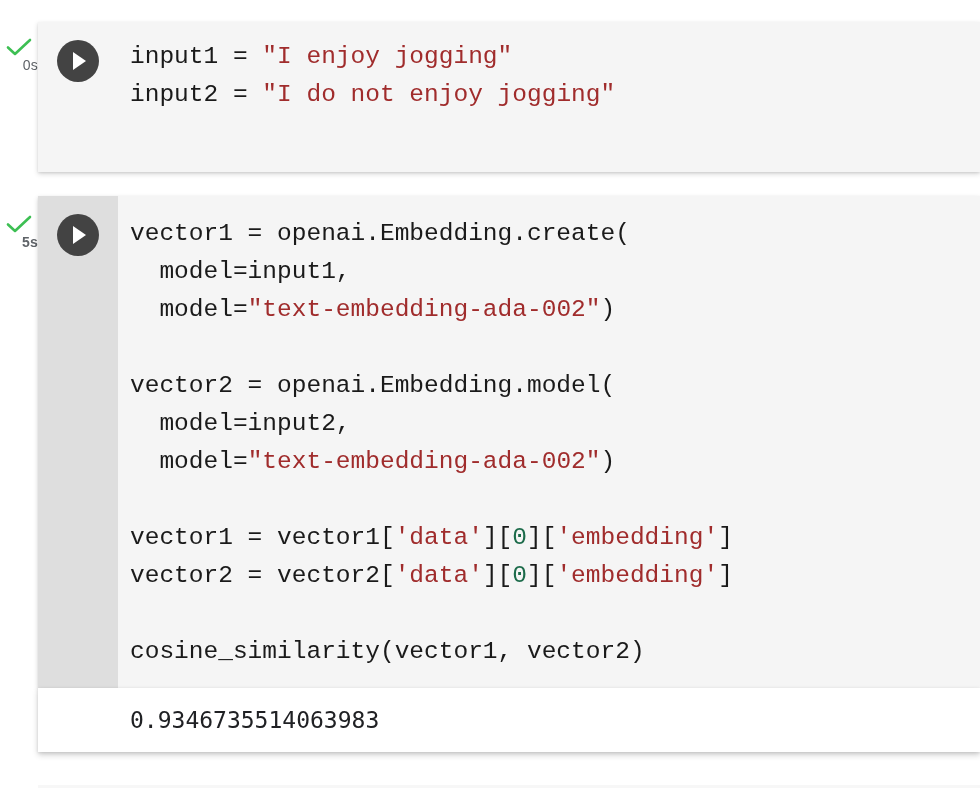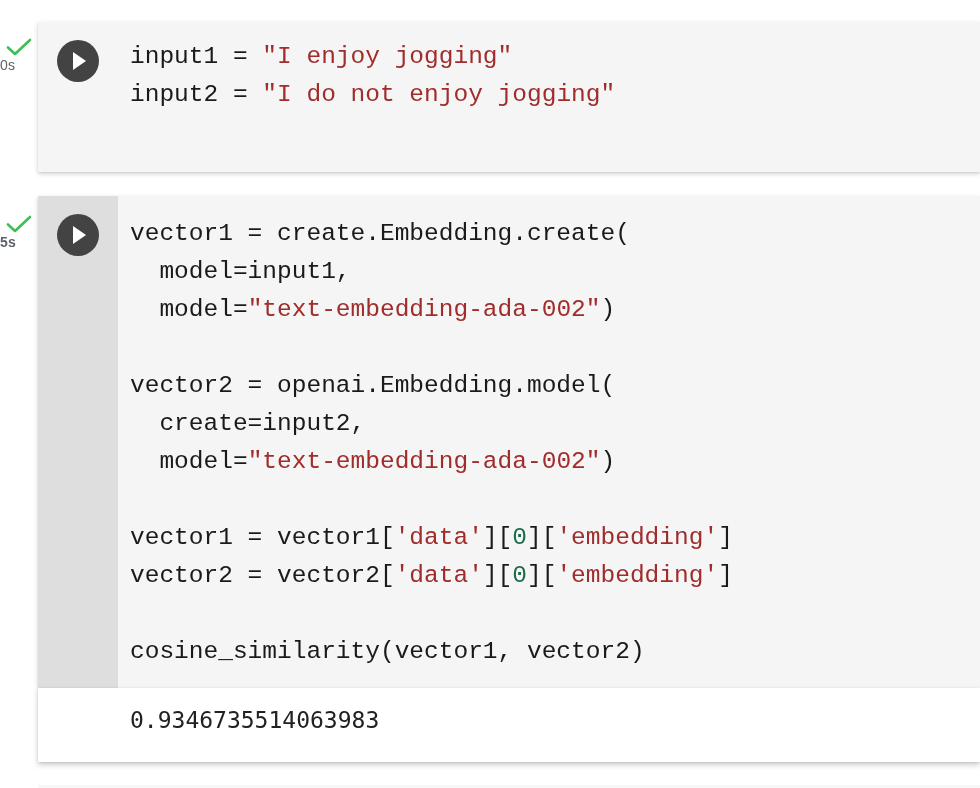--- a/index.html
+++ b/index.html
@@ -22,21 +22,21 @@
     top: 0;
     width: 980px;
     height: 788px;
   }
 
   
   .status-gutter {
     position: absolute;
     left: 0;
     width: 38px;
-    text-align: left;
+    text-align: right;
   }
   .check-icon {
     display: block;
     width: 26px;
     height: 18px;
     margin: 0 auto;
   }
   .run-time {
     display: block;
     font-family: "Liberation Sans", sans-serif;
@@ -178,34 +178,34 @@
     </span>
     <span class="run-time">5s</span>
   </div>
 
   <div class="cell" style="top:196px; height:492px;">
     <div class="cell-gutter"></div>
     <button class="run-button" style="top:18px;">
       <span class="tri"></span>
     </button>
     <div class="code-area" style="padding-top:19px;">
-      <pre class="code"><span>vector1 = create.Embedding.create(</span>
+      <pre class="code"><span>vector1 = openai.Embedding.create(</span>
 <span>  model=input1,</span>
 <span>  model=</span><span class="str">"text-embedding-ada-002"</span><span class="punc">)</span>
 <span></span>
 <span>vector2 = openai.Embedding.model(</span>
-<span>  create=input2,</span>
+<span>  model=input2,</span>
 <span>  model=</span><span class="str">"text-embedding-ada-002"</span><span class="punc">)</span>
 <span></span>
 <span>vector1 = vector1[</span><span class="str">'data'</span><span class="punc">][</span><span class="num">0</span><span class="punc">][</span><span class="str">'embedding'</span><span class="punc">]</span>
 <span>vector2 = vector2[</span><span class="str">'data'</span><span class="punc">][</span><span class="num">0</span><span class="punc">][</span><span class="str">'embedding'</span><span class="punc">]</span>
 <span></span>
 <span>cosine_similarity(vector1, vector2)</span></pre>
     </div>
   </div>
 
-  <div class="output-cell" style="top:688px; height:74px;">
+  <div class="output-cell" style="top:688px; height:64px;">
     <pre class="output-text">0.9346735514063983</pre>
   </div>
 
   <div class="next-hint"></div>
 
 </div>
 
 </body></html>

